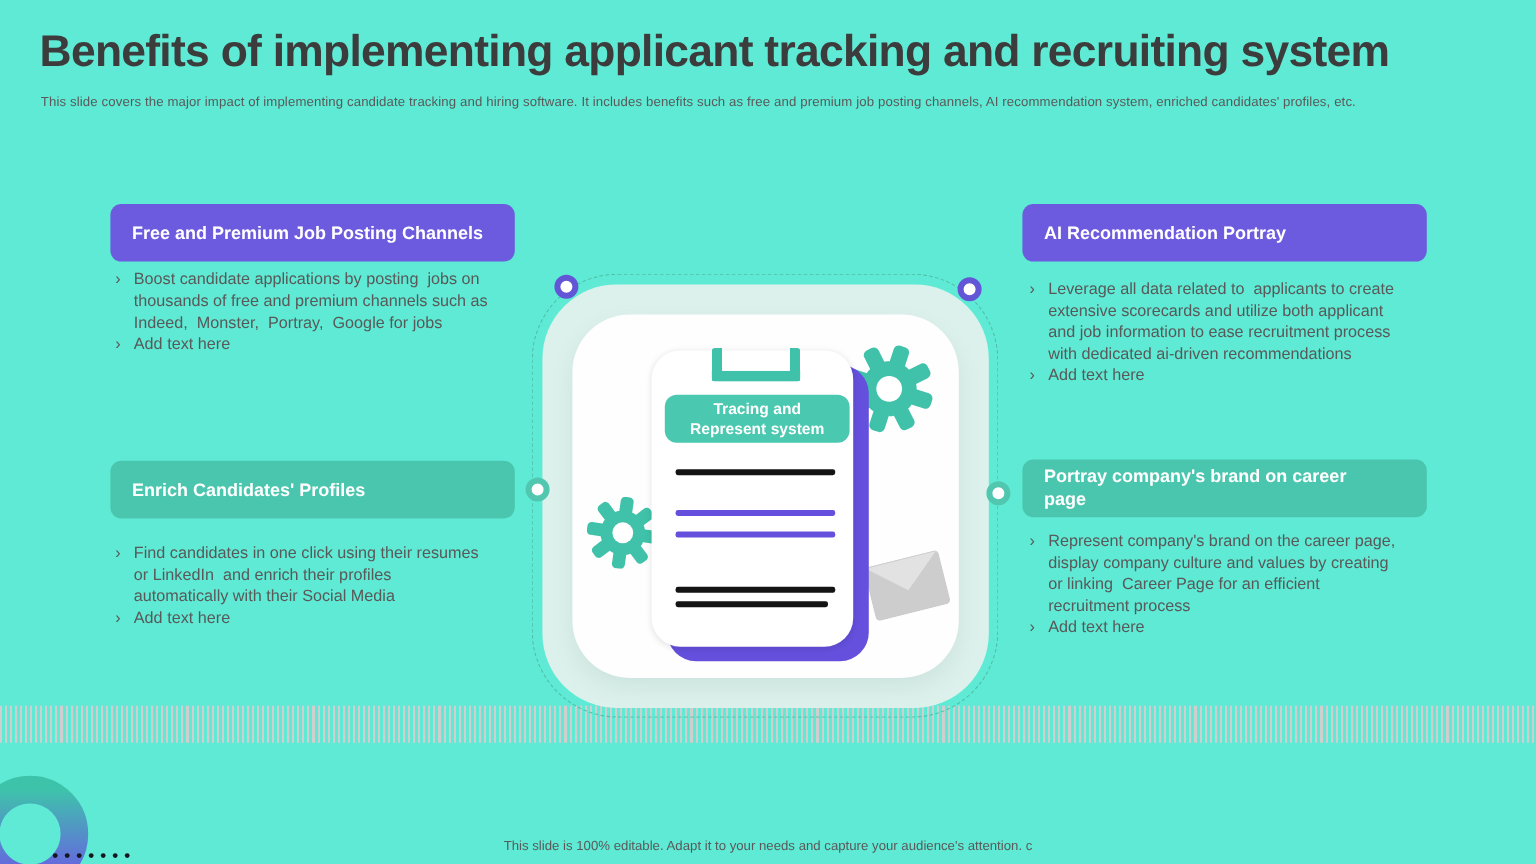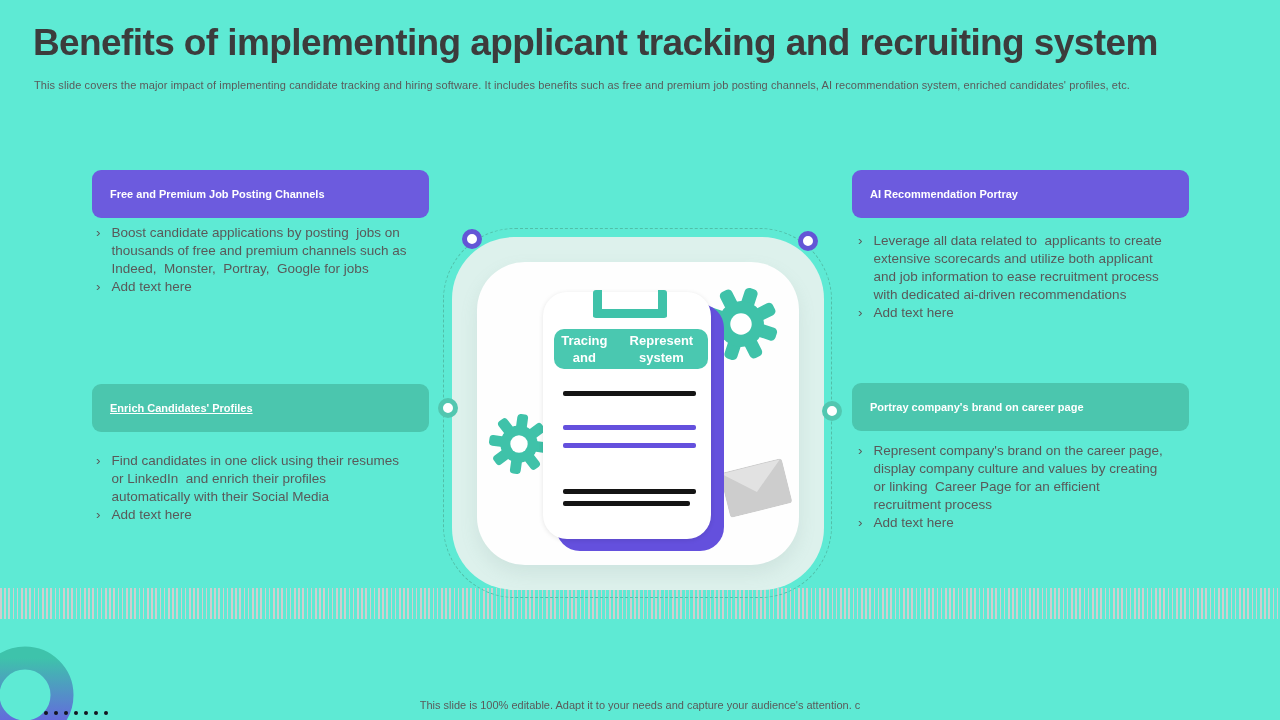--- a/index.html
+++ b/index.html
@@ -19,21 +19,21 @@
   
   .stripe-band{
     position:absolute;left:0;top:588px;width:1280px;height:31px;
     background:repeating-linear-gradient(90deg,#cfcfcf 0 1.7px,transparent 1.7px 4.2px);
     z-index:0;
   }
   
   .hdr{
     position:absolute;width:337px;min-height:48px;border-radius:9px;box-sizing:border-box;
     display:flex;align-items:center;padding:5px 18px;
-    color:#ffffff;font-weight:bold;font-size:11px;line-height:19px;z-index:2;
+    color:#ffffff;font-weight:bold;font-size:15px;line-height:19px;z-index:2;
   }
   .hdr.purple{background:#6C5BDE;}
   .hdr.teal{background:#4BC6AE;}
   .hdr.two-line{padding-right:46px;}
   
   .bullets{
     position:absolute;width:312px;margin:0;padding:0;list-style:none;
     font-size:13.5px;color:#595959;line-height:18px;z-index:2;
   }
   .bullets li{display:flex;gap:11px;}
@@ -66,21 +66,21 @@
     box-shadow:0 1px 5px rgba(0,0,0,0.10);
   }
   .clip-top{
     position:absolute;left:593px;top:290px;width:74px;height:28px;box-sizing:border-box;
     border-left:9px solid #3FC2A9;border-right:9px solid #3FC2A9;border-bottom:9px solid #3FC2A9;
     border-radius:3px;z-index:6;
   }
   .clip-label{
     position:absolute;left:554px;top:329px;width:154px;height:40px;box-sizing:border-box;
     background:#4AC8B0;border-radius:10px;z-index:6;
-    display:flex;flex-direction:row;justify-content:center;align-items:center;
+    display:flex;flex-direction:column;justify-content:center;align-items:center;
     color:#ffffff;font-weight:bold;font-size:13px;line-height:17px;text-align:center;
   }
   .doc-line{position:absolute;left:563px;width:133px;height:5px;border-radius:2px;z-index:6;}
   .doc-line.black{background:#141414;}
   .doc-line.purple{background:#6450DD;}
   .envelope{position:absolute;left:724px;top:465px;width:64px;height:46px;transform:rotate(-14deg);z-index:3;}
   .node{
     position:absolute;width:20px;height:20px;border-radius:50%;background:#ffffff;
     box-sizing:border-box;z-index:8;
   }
@@ -105,21 +105,21 @@
   <p class="subtitle">This slide covers the major impact of implementing candidate tracking and hiring software. It includes benefits such as free and premium job posting channels, AI recommendation system, enriched candidates' profiles, etc.</p>
 
   <div class="stripe-band"></div>
 
   <div class="hdr purple" style="left:92px;top:170px;">
     <span>Free and Premium Job Posting Channels</span>
   </div>
   <div class="hdr purple" style="left:852px;top:170px;">
     <span>AI Recommendation Portray</span>
   </div>
-  <div class="hdr teal" style="left:92px;top:384px;text-decoration:underline;">
+  <div class="hdr teal" style="left:92px;top:384px;">
     <span>Enrich Candidates' Profiles</span>
   </div>
   <div class="hdr teal two-line" style="left:852px;top:383px;">
     <span>Portray  company's brand on career page</span>
   </div>
 
   <ul class="bullets" style="left:96px;top:224px;">
     <li>
       <span class="mk">›</span>
       <span class="tx">Boost candidate applications by posting  jobs on thousands of free and premium channels such as Indeed,  Monster,  Portray,  Google for jobs</span>

